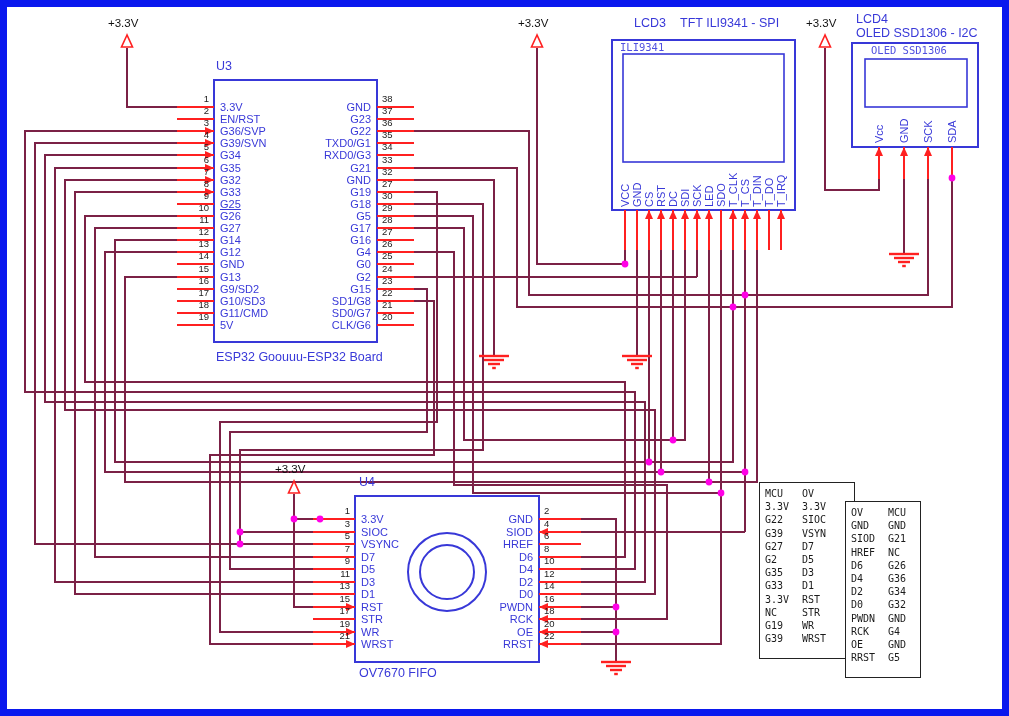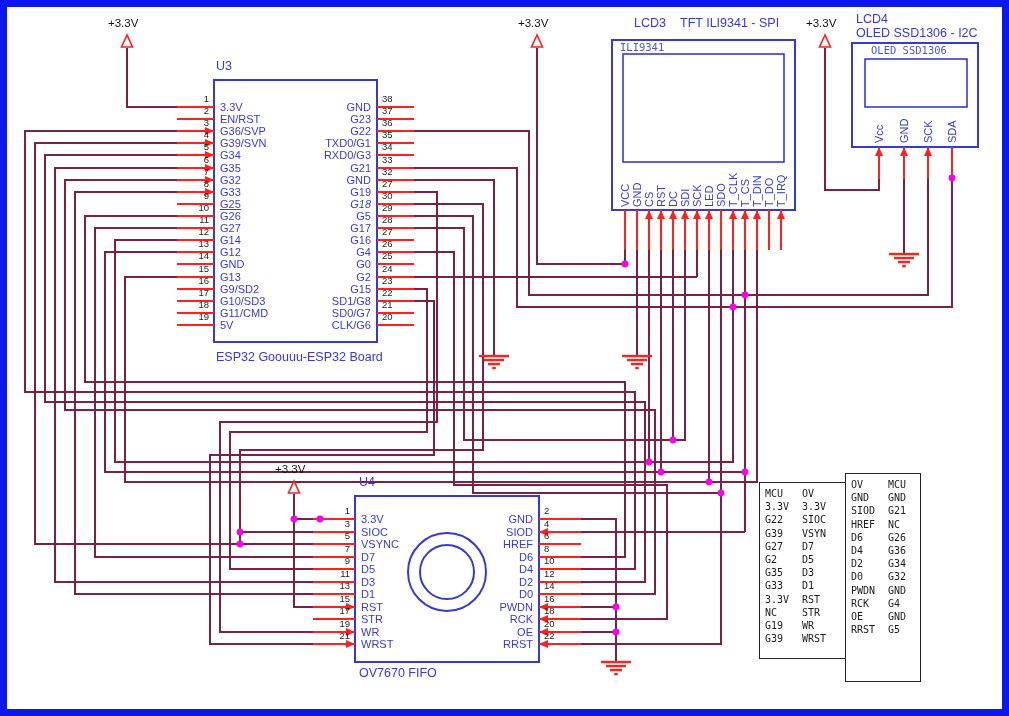--- a/index.html
+++ b/index.html
@@ -298,21 +298,21 @@
       <div class="txt plabel" style="left: 364px; top: 131px; transform: translateX(-100%);">TXD0/G1</div>
       <div class="txt num" style="left: 375px; top: 135px;">34</div>
       <div class="txt plabel" style="left: 364px; top: 143px; transform: translateX(-100%);">RXD0/G3</div>
       <div class="txt num" style="left: 375px; top: 148px;">33</div>
       <div class="txt plabel" style="left: 364px; top: 156px; transform: translateX(-100%);">G21</div>
       <div class="txt num" style="left: 375px; top: 160px;">32</div>
       <div class="txt plabel" style="left: 364px; top: 168px; transform: translateX(-100%);">GND</div>
       <div class="txt num" style="left: 375px; top: 172px;">27</div>
       <div class="txt plabel" style="left: 364px; top: 180px; transform: translateX(-100%);">G19</div>
       <div class="txt num" style="left: 375px; top: 184px;">30</div>
-      <div class="txt plabel" style="left: 364px; top: 192px; transform: translateX(-100%); font-style: italic;">G18</div>
+      <div class="txt plabel" style="left: 364px; top: 192px; transform: translateX(-100%);">G18</div>
       <div class="txt num" style="left: 375px; top: 196px;">29</div>
       <div class="txt plabel" style="left: 364px; top: 204px; transform: translateX(-100%);">G5</div>
       <div class="txt num" style="left: 375px; top: 208px;">28</div>
       <div class="txt plabel" style="left: 364px; top: 216px; transform: translateX(-100%);">G17</div>
       <div class="txt num" style="left: 375px; top: 220px;">27</div>
       <div class="txt plabel" style="left: 364px; top: 228px; transform: translateX(-100%);">G16</div>
       <div class="txt num" style="left: 375px; top: 232px;">26</div>
       <div class="txt plabel" style="left: 364px; top: 240px; transform: translateX(-100%);">G4</div>
       <div class="txt num" style="left: 375px; top: 244px;">25</div>
       <div class="txt plabel" style="left: 364px; top: 252px; transform: translateX(-100%);">G0</div>
@@ -397,21 +397,21 @@
       <div class="row"><span class="c1">G39</span><span>VSYN</span></div>
       <div class="row"><span class="c1">G27</span><span>D7</span></div>
       <div class="row"><span class="c1">G2</span><span>D5</span></div>
       <div class="row"><span class="c1">G35</span><span>D3</span></div>
       <div class="row"><span class="c1">G33</span><span>D1</span></div>
       <div class="row"><span class="c1">3.3V</span><span>RST</span></div>
       <div class="row"><span class="c1">NC</span><span>STR</span></div>
       <div class="row"><span class="c1">G19</span><span>WR</span></div>
       <div class="row"><span class="c1">G39</span><span>WRST</span></div>
     </div>
-  <div class="maptable" id="table2" style="left:838px;top:466px;width:76px;height:209px">
+  <div class="maptable" id="table2" style="left:838px;top:494px;width:76px;height:177px">
       <div class="row"><span class="c1">OV</span><span>MCU</span></div>
       <div class="row"><span class="c1">GND</span><span>GND</span></div>
       <div class="row"><span class="c1">SIOD</span><span>G21</span></div>
       <div class="row"><span class="c1">HREF</span><span>NC</span></div>
       <div class="row"><span class="c1">D6</span><span>G26</span></div>
       <div class="row"><span class="c1">D4</span><span>G36</span></div>
       <div class="row"><span class="c1">D2</span><span>G34</span></div>
       <div class="row"><span class="c1">D0</span><span>G32</span></div>
       <div class="row"><span class="c1">PWDN</span><span>GND</span></div>
       <div class="row"><span class="c1">RCK</span><span>G4</span></div>

